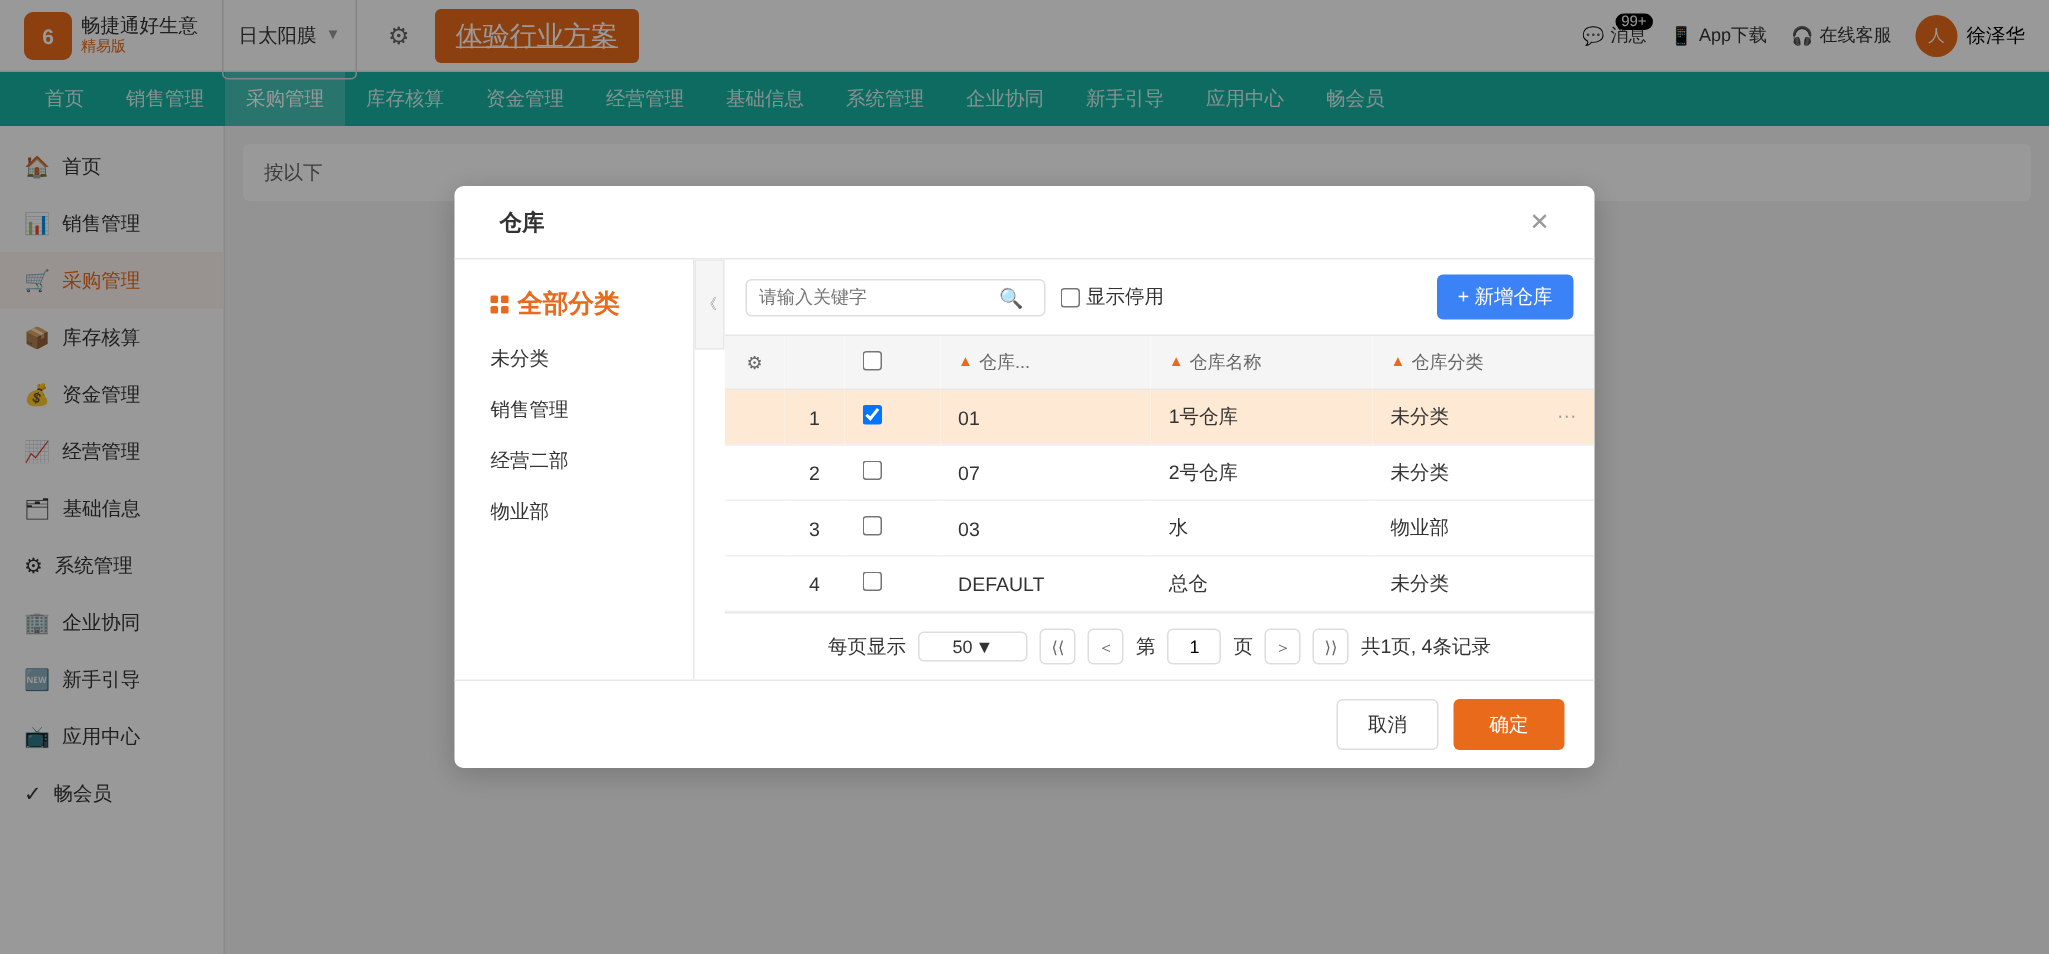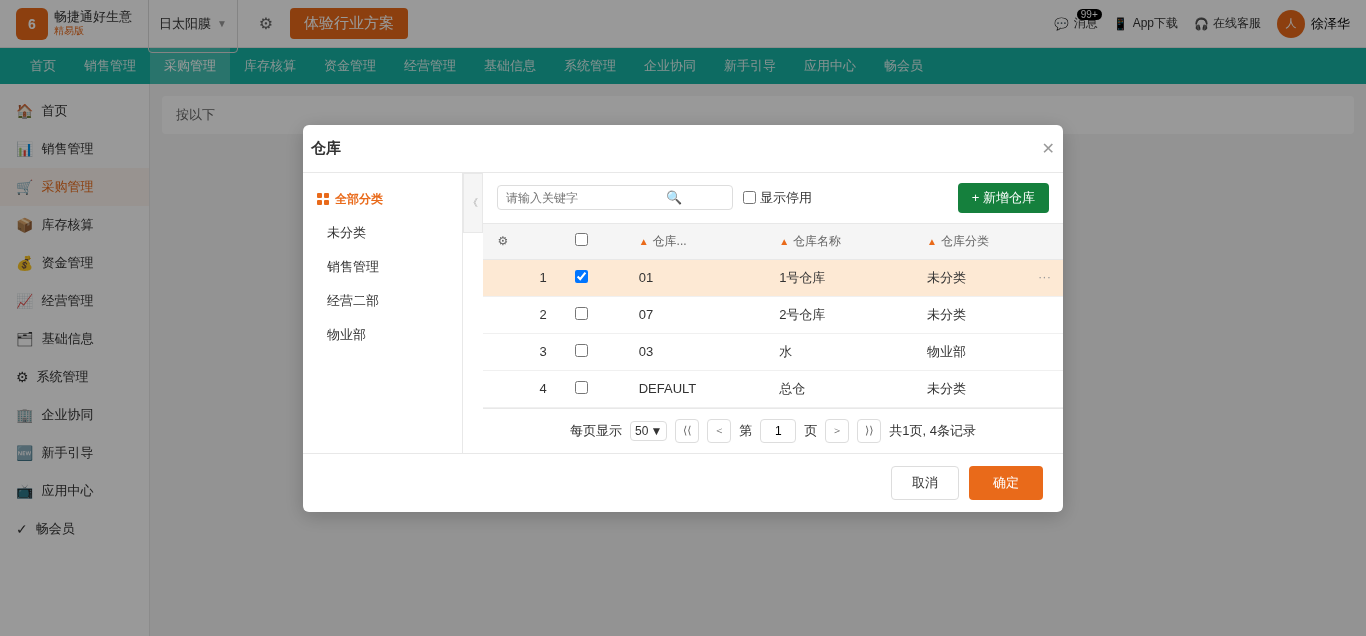--- a/index.html
+++ b/index.html
@@ -46,23 +46,24 @@
       width: 32px; height: 32px;
       display: flex; align-items: center; justify-content: center;
       cursor: pointer; color: #666; font-size: 16px; margin-right: 8px;
     }
     .header-try-btn {
       background: #e96a1a;
       color: white;
       border: none;
       border-radius: 4px;
       padding: 6px 14px;
-      font-size: 15px;
+      font-size: 18px;
       cursor: pointer;
       margin-right: auto;
+      text-decoration: underline;
     }
     .header-right { display: flex; align-items: center; gap: 16px; margin-left: auto; }
     .header-msg { display: flex; align-items: center; gap: 4px; cursor: pointer; color: #333; font-size: 12px; position: relative; }
     .badge { background: #000000; color: white; font-size: 10px; padding: 0 4px; border-radius: 8px; position: absolute; top: -6px; right: -4px; }
     .header-icon-item { display: flex; align-items: center; gap: 4px; cursor: pointer; color: #333; font-size: 12px; }
     .user-avatar { display: flex; align-items: center; gap: 6px; cursor: pointer; }
     .avatar-circle { width: 28px; height: 28px; background: #e96a1a; border-radius: 50%; display: flex; align-items: center; justify-content: center; color: white; font-size: 11px; }
 
     
     .nav-bar {
@@ -142,40 +143,40 @@
       width: 760px;
       max-height: 580px;
       display: flex;
       flex-direction: column;
       box-shadow: 0 4px 20px rgba(0,0,0,0.2);
     }
     .modal-header {
       display: flex;
       align-items: center;
       justify-content: space-between;
-      padding: 14px 8px;
+      padding: 14px 30px;
       border-bottom: 1px solid #e8e8e8;
       gap: 44px;
     }
     .modal-title { font-size: 15px; font-weight: bold; color: #333; }
     .modal-close { cursor: pointer; color: #999; font-size: 16px; }
     .modal-body { display: flex; flex: 1; overflow: hidden; }
 
     
     .modal-sidebar {
       width: 160px;
       border-right: 1px solid #e8e8e8;
       padding: 10px 0;
       flex-shrink: 0;
     }
     .modal-sidebar-header {
       display: flex;
       align-items: center;
-      padding: 8px 14px;
-      font-size: 12px;
+      padding: 8px 24px;
+      font-size: 17px;
       font-weight: bold;
       color: #e96a1a;
       gap: 6px;
     }
     .modal-sidebar-item {
       padding: 8px 14px 8px 24px;
       font-size: 13px;
       color: #333;
       cursor: pointer;
     }
@@ -201,34 +202,34 @@
       gap: 10px;
       border-bottom: 1px solid #e8e8e8;
     }
     .search-input-wrap {
       display: flex;
       align-items: center;
       border: 1px solid #ddd;
       border-radius: 4px;
       padding: 4px 8px;
       background: white;
-      width: 236px;
+      width: 200px;
     }
     .search-input-wrap input {
       border: none;
       outline: none;
       font-size: 12px;
       color: #999;
       width: 160px;
     }
     .search-icon { color: #999; font-size: 13px; }
     .checkbox-label { display: flex; align-items: center; gap: 4px; font-size: 13px; color: #333; cursor: pointer; }
     .add-btn {
       margin-left: auto;
-      background: #15803d;
+      background: #3b82f6;
       color: white;
       border: none;
       border-radius: 4px;
       padding: 6px 14px;
       font-size: 13px;
       cursor: pointer;
       display: flex;
       align-items: center;
       gap: 4px;
     }
@@ -264,21 +265,21 @@
       align-items: center;
       justify-content: center;
       gap: 8px;
       border-top: 1px solid #e8e8e8;
       font-size: 13px;
       color: #333;
     }
     .page-select {
       border: 1px solid #ddd;
       border-radius: 4px;
-      padding: 2px 4px;
+      padding: 2px 22px;
       font-size: 12px;
       display: flex; align-items: center; gap: 2px;
     }
     .page-btn {
       width: 24px; height: 24px;
       border: 1px solid #ddd;
       border-radius: 4px;
       display: flex; align-items: center; justify-content: center;
       cursor: pointer; color: #666; font-size: 11px;
       background: white;

